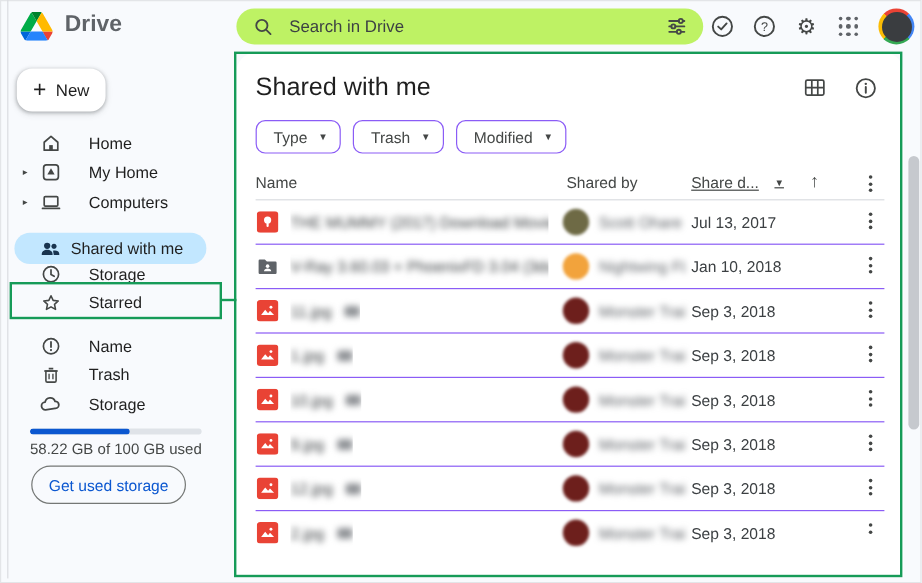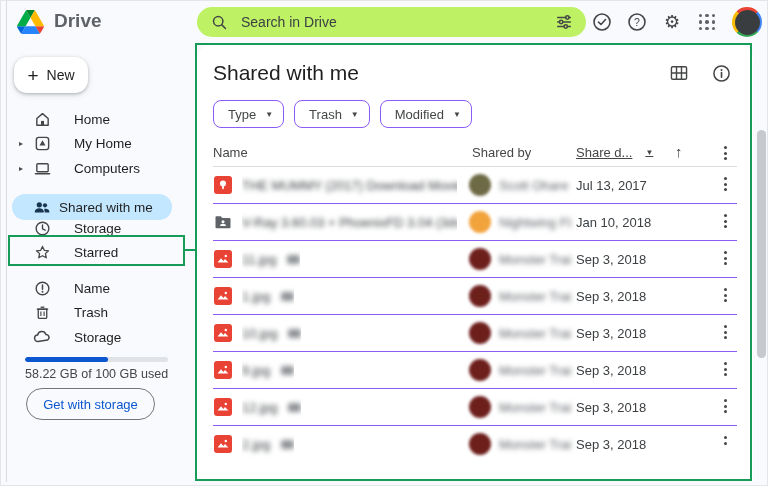--- a/index.html
+++ b/index.html
@@ -267,21 +267,21 @@
         </svg>
     </span>
     <span class="s-label">Storage</span>
   </div>
 
   <div class="storage-bar">
     <div class="storage-fill" id="storage-fill" style="width: 58%;"></div>
   </div>
   <div class="storage-text">58.22 GB of 100 GB used</div>
   <div class="more-storage">
-    <span>Get with storage</span>
+    <span>Get used storage</span>
   </div>
 </div>
 
 <div class="main-card">
   <div class="main-title">Shared with me</div>
 
   <div class="view-icons">
     <span class="icon-btn">
       <svg width="18" height="16" viewBox="0 0 20 18">
           <rect x="1.5" y="2" width="17" height="14" rx="1.5" fill="none" stroke="#444746" stroke-width="1.6"></rect>

